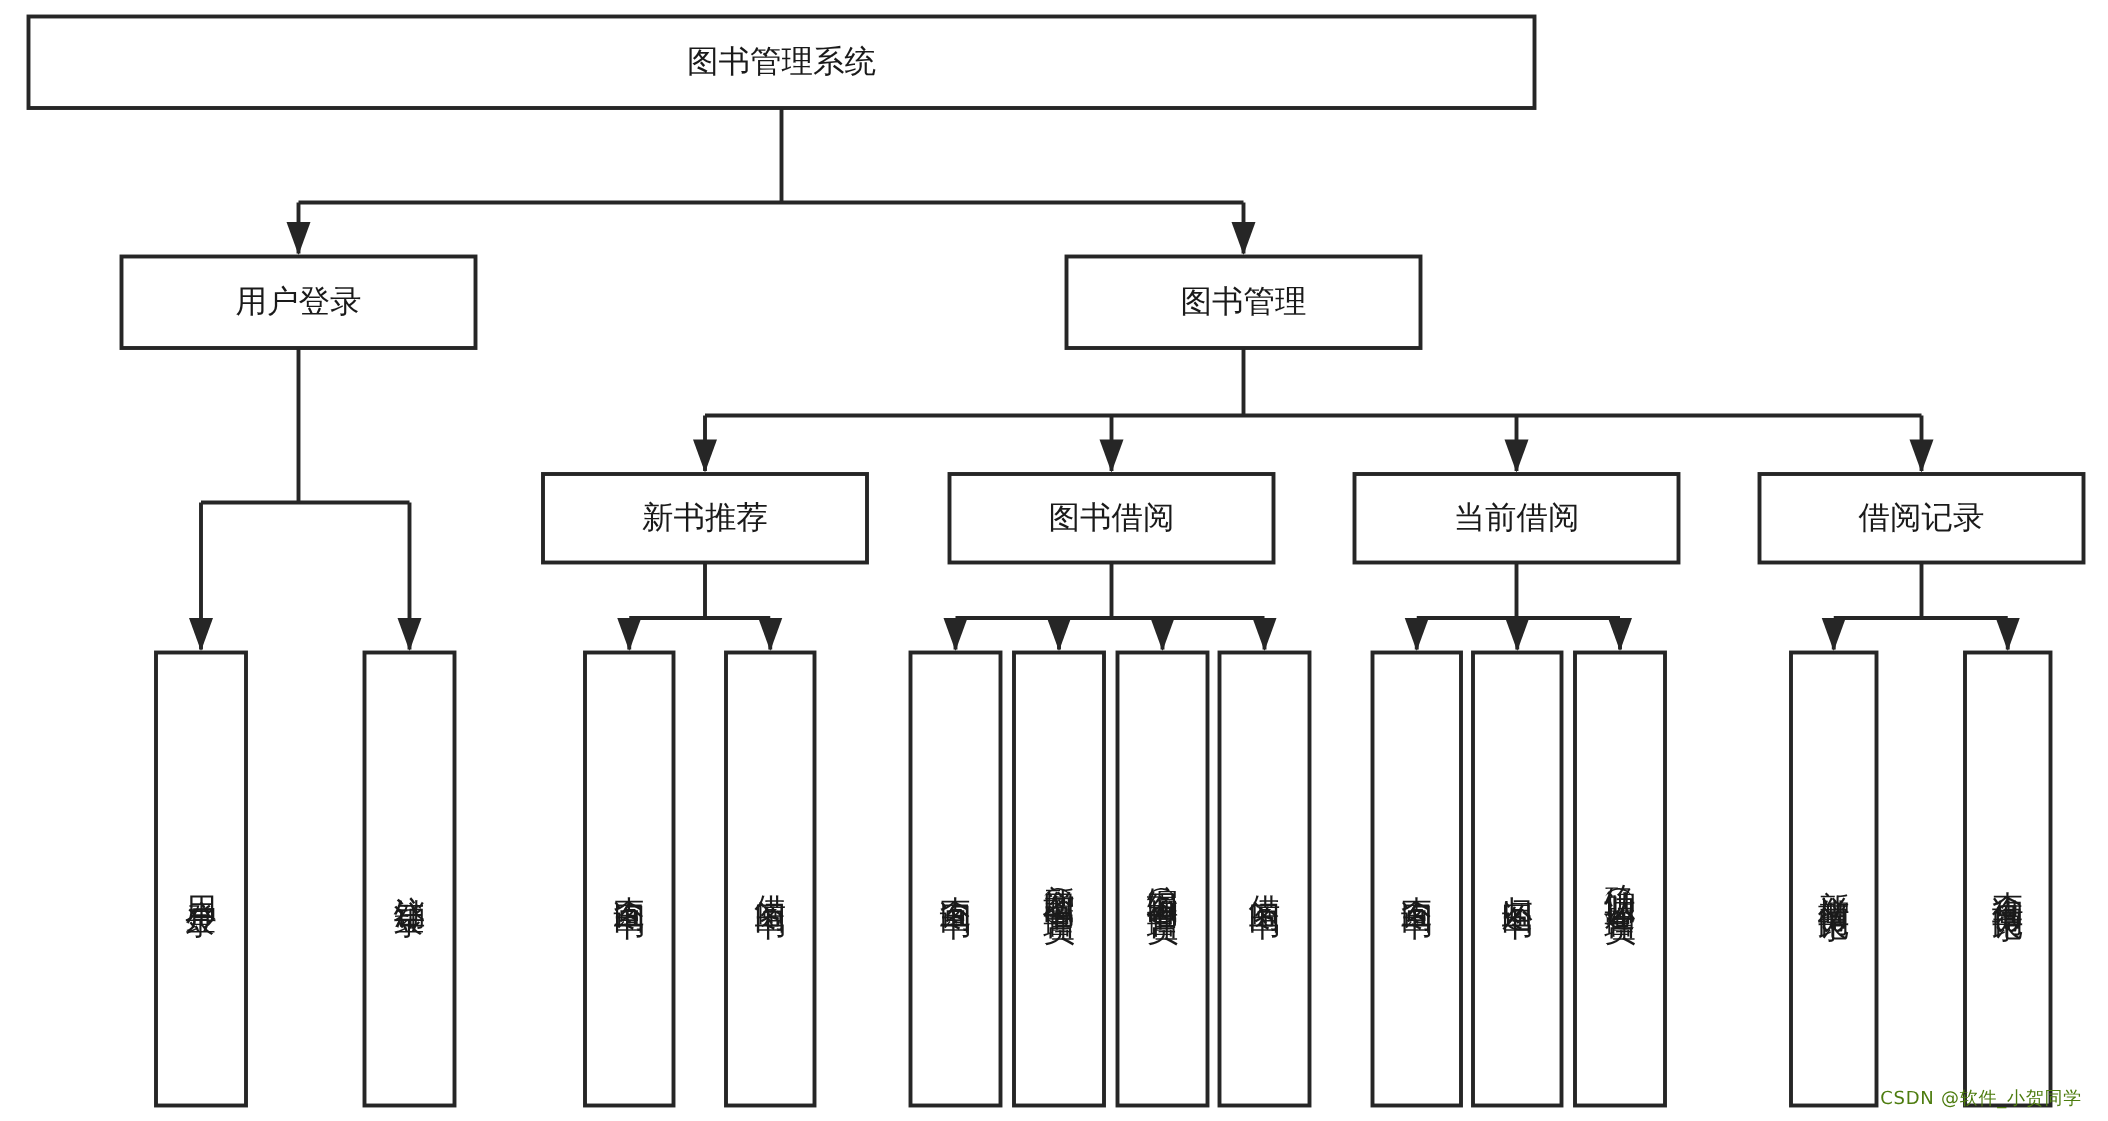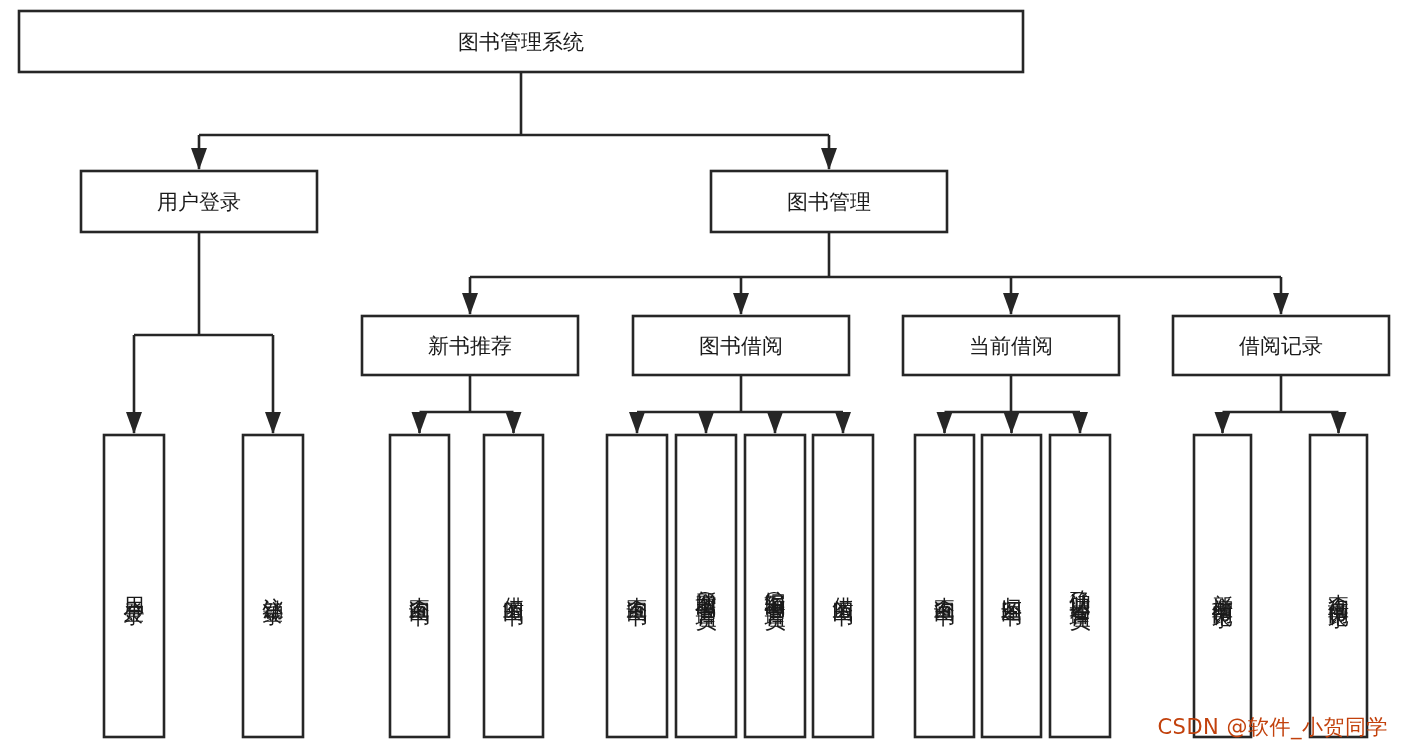--- a/index.html
+++ b/index.html
@@ -66,22 +66,22 @@
     position: absolute;
     display: flex;
     align-items: center;
     justify-content: center;
   }
   .watermark {
     position: absolute;
     right: 8px;
     bottom: 6px;
     font-family: "DejaVu Sans", "Liberation Sans", sans-serif;
-    font-size: 21px;
-    color: #c2410c;
+    font-size: 12px;
+    color: #4d7c0f;
     letter-spacing: 0.5px;
     white-space: nowrap;
   }
 </style>
 </head>
 <body>
 
 <div id="diagram-root">
 
   <svg id="tree-svg" viewBox="0 0 1405 747">

